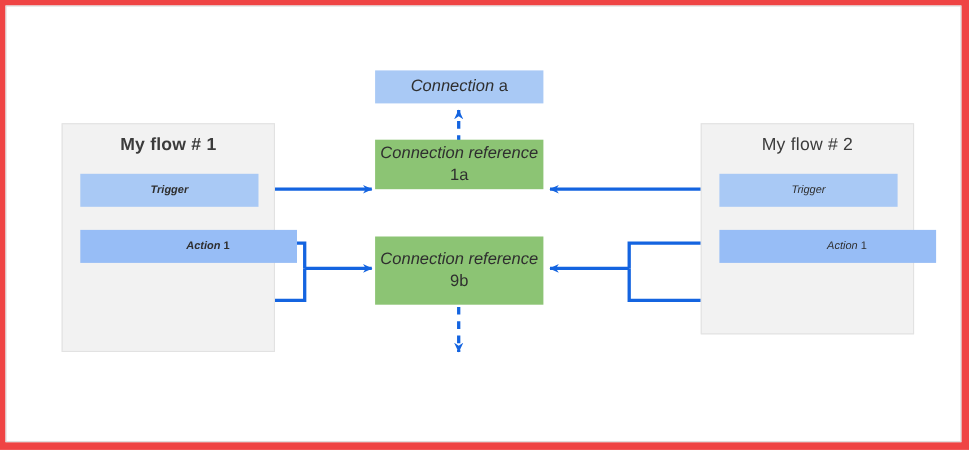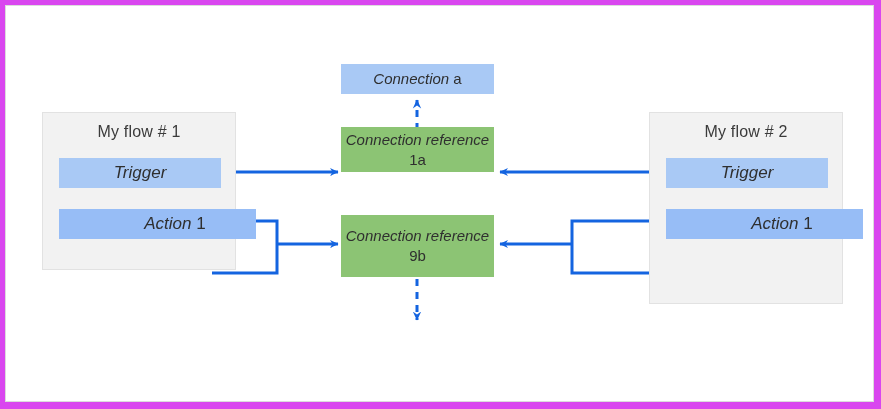--- a/index.html
+++ b/index.html
@@ -7,60 +7,60 @@
     padding: 0;
     background: #ffffff;
   }
   body {
     font-family: "Liberation Sans", sans-serif;
   }
   #canvas {
     position: relative;
     width: 881px;
     height: 409px;
-    background: #d946ef;
+    background: #ef4444;
     overflow: hidden;
   }
   .frame {
     position: absolute;
     left: 5px;
     top: 5px;
     width: 869px;
     height: 397px;
     border: 1px solid #dcdcdc;
     box-sizing: border-box;
     background: #ffffff;
   }
   
   .flow-panel {
     position: absolute;
     background: #f2f2f2;
     border: 1px solid #e2e2e2;
     box-sizing: border-box;
   }
-  .flow-panel.left  { left: 42px;  top: 112px; width: 194px; height: 158px; }
-  .flow-panel.right { left: 637px; top: 112px; width: 194px; height: 192px; margin-left: 12px; }
+  .flow-panel.left  { left: 56px;  top: 112px; width: 194px; height: 208px; font-weight: bold; }
+  .flow-panel.right { left: 637px; top: 112px; width: 194px; height: 192px; }
 
   .flow-title {
     position: absolute;
     left: 0;
     top: 10px;
     width: 100%;
     text-align: center;
     font-size: 16px;
     color: #3b3b3b;
     letter-spacing: .2px;
   }
   
   .step {
     position: absolute;
     height: 30px;
     line-height: 30px;
     text-align: center;
-    font-size: 17px;
+    font-size: 10px;
     color: #2f2f2f;
     font-style: italic;
     white-space: nowrap;
   }
   .step .suffix { font-style: normal; }
   .step.trigger { background: #a9c9f5; }
   .step.action  { background: #97bdf6; padding-left: 35px; }
 
   .left  .step { left: 16px; width: 162px; }
   .right .step { left: 16px; width: 162px; }

